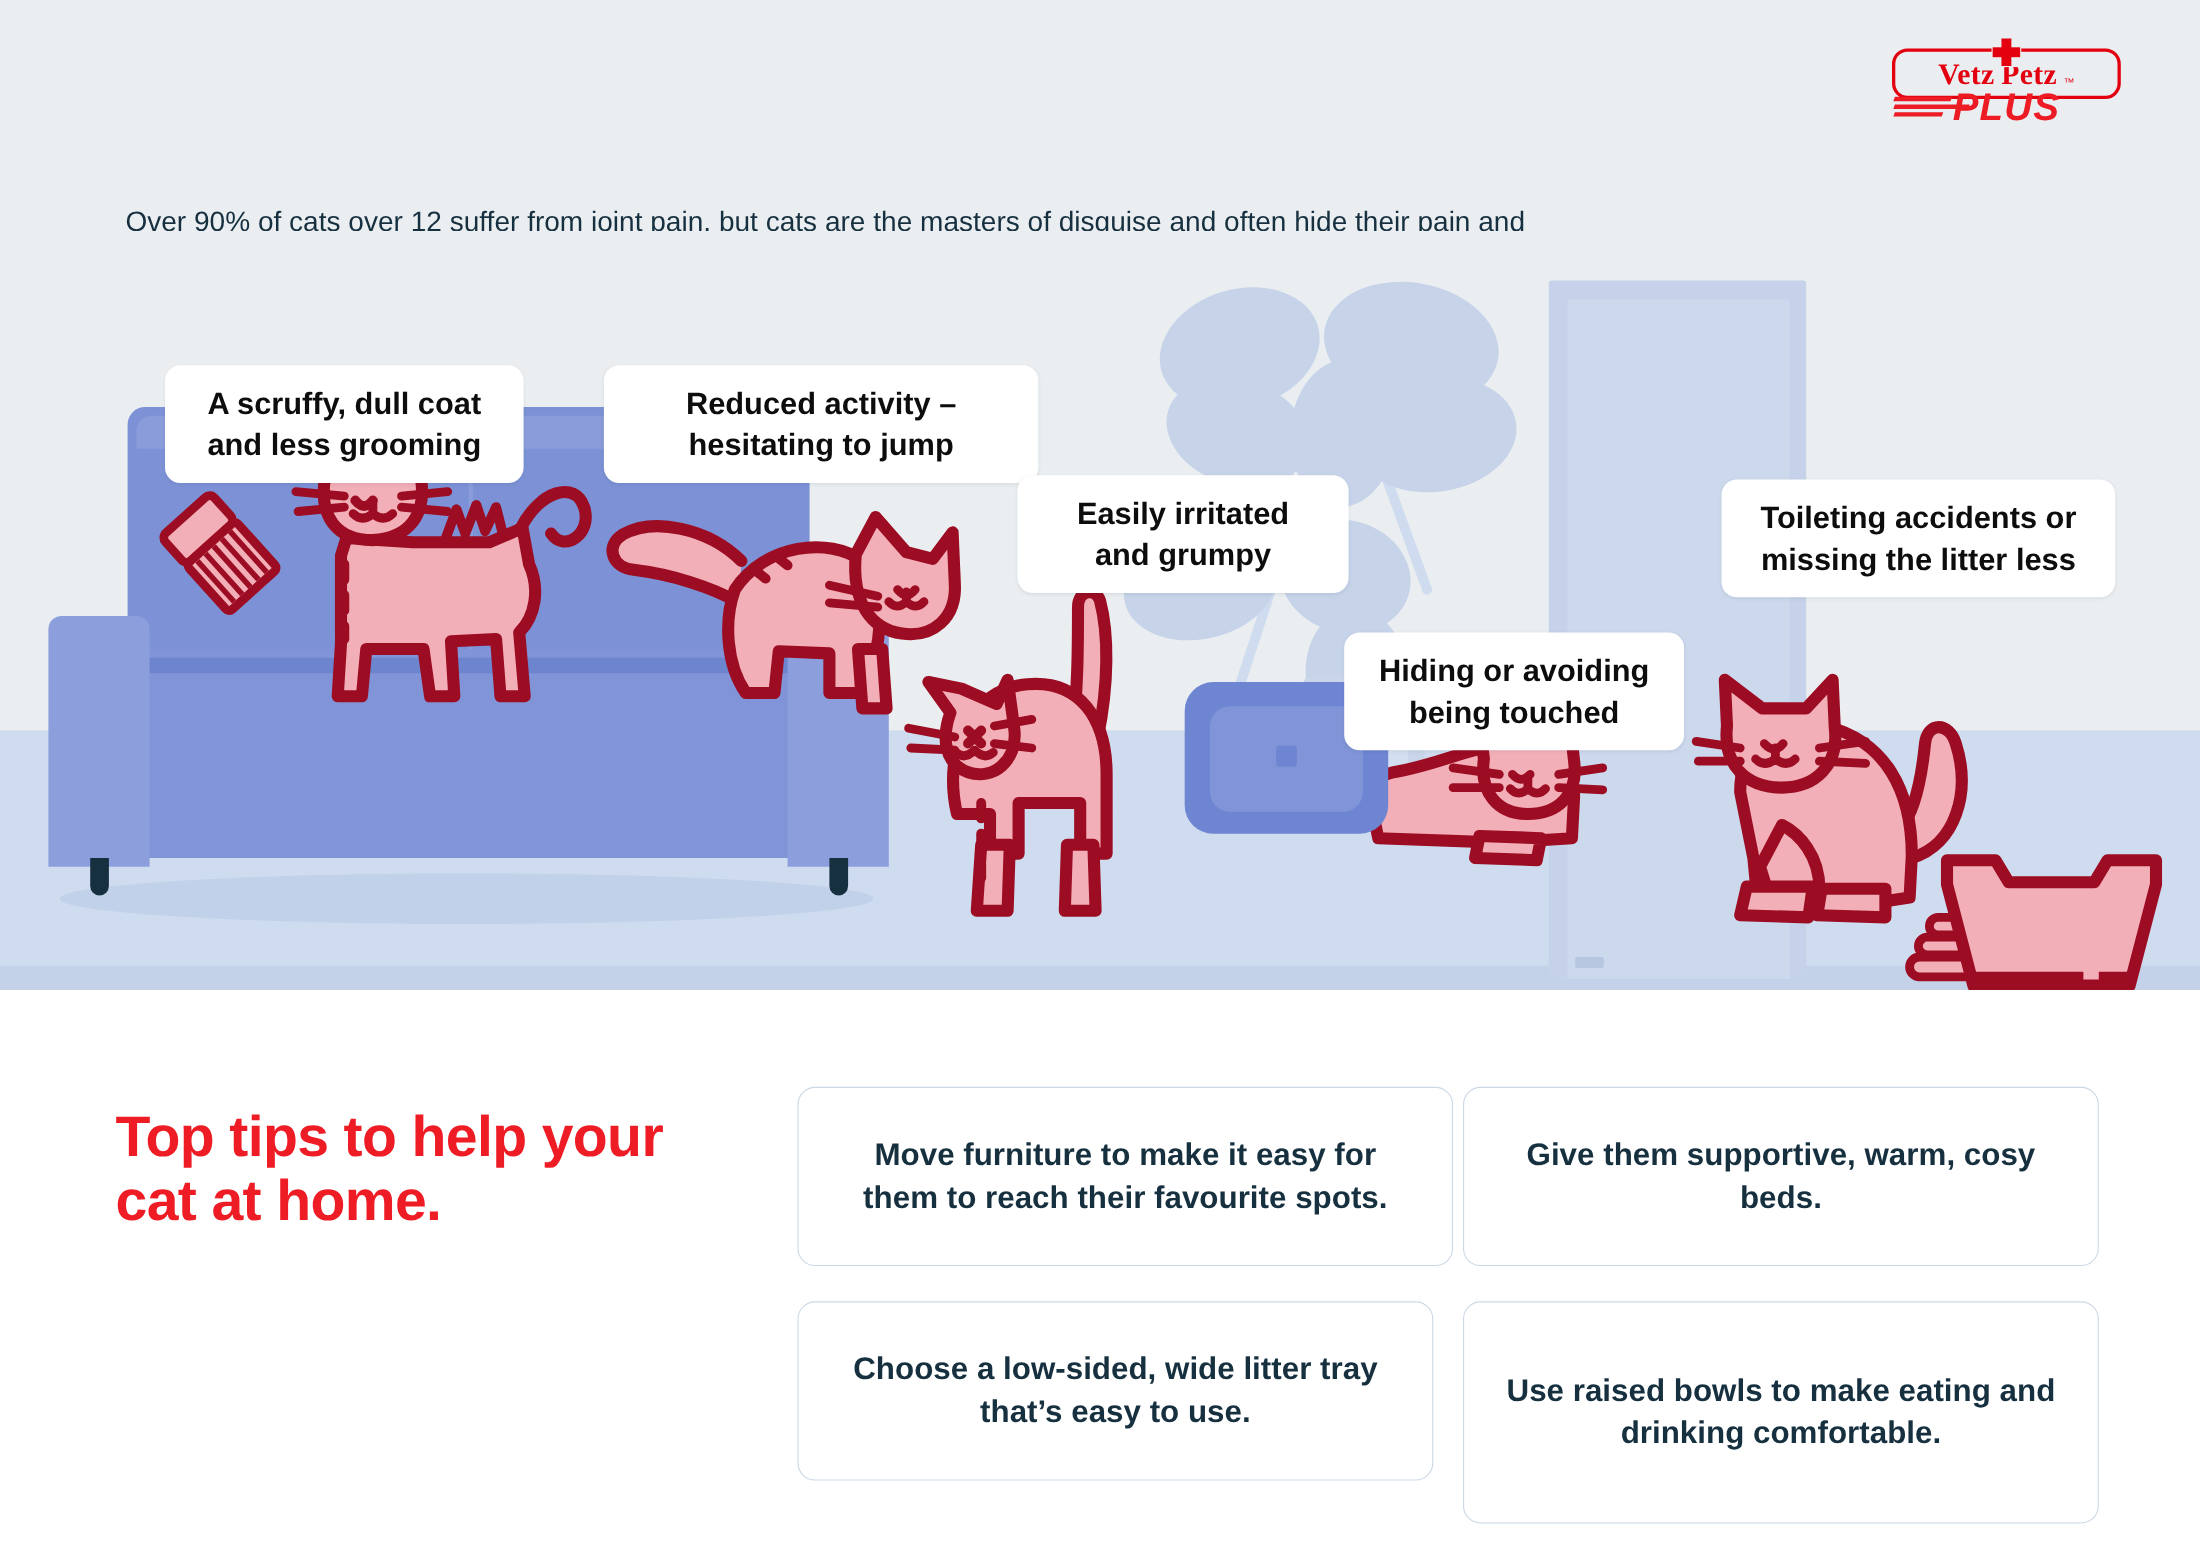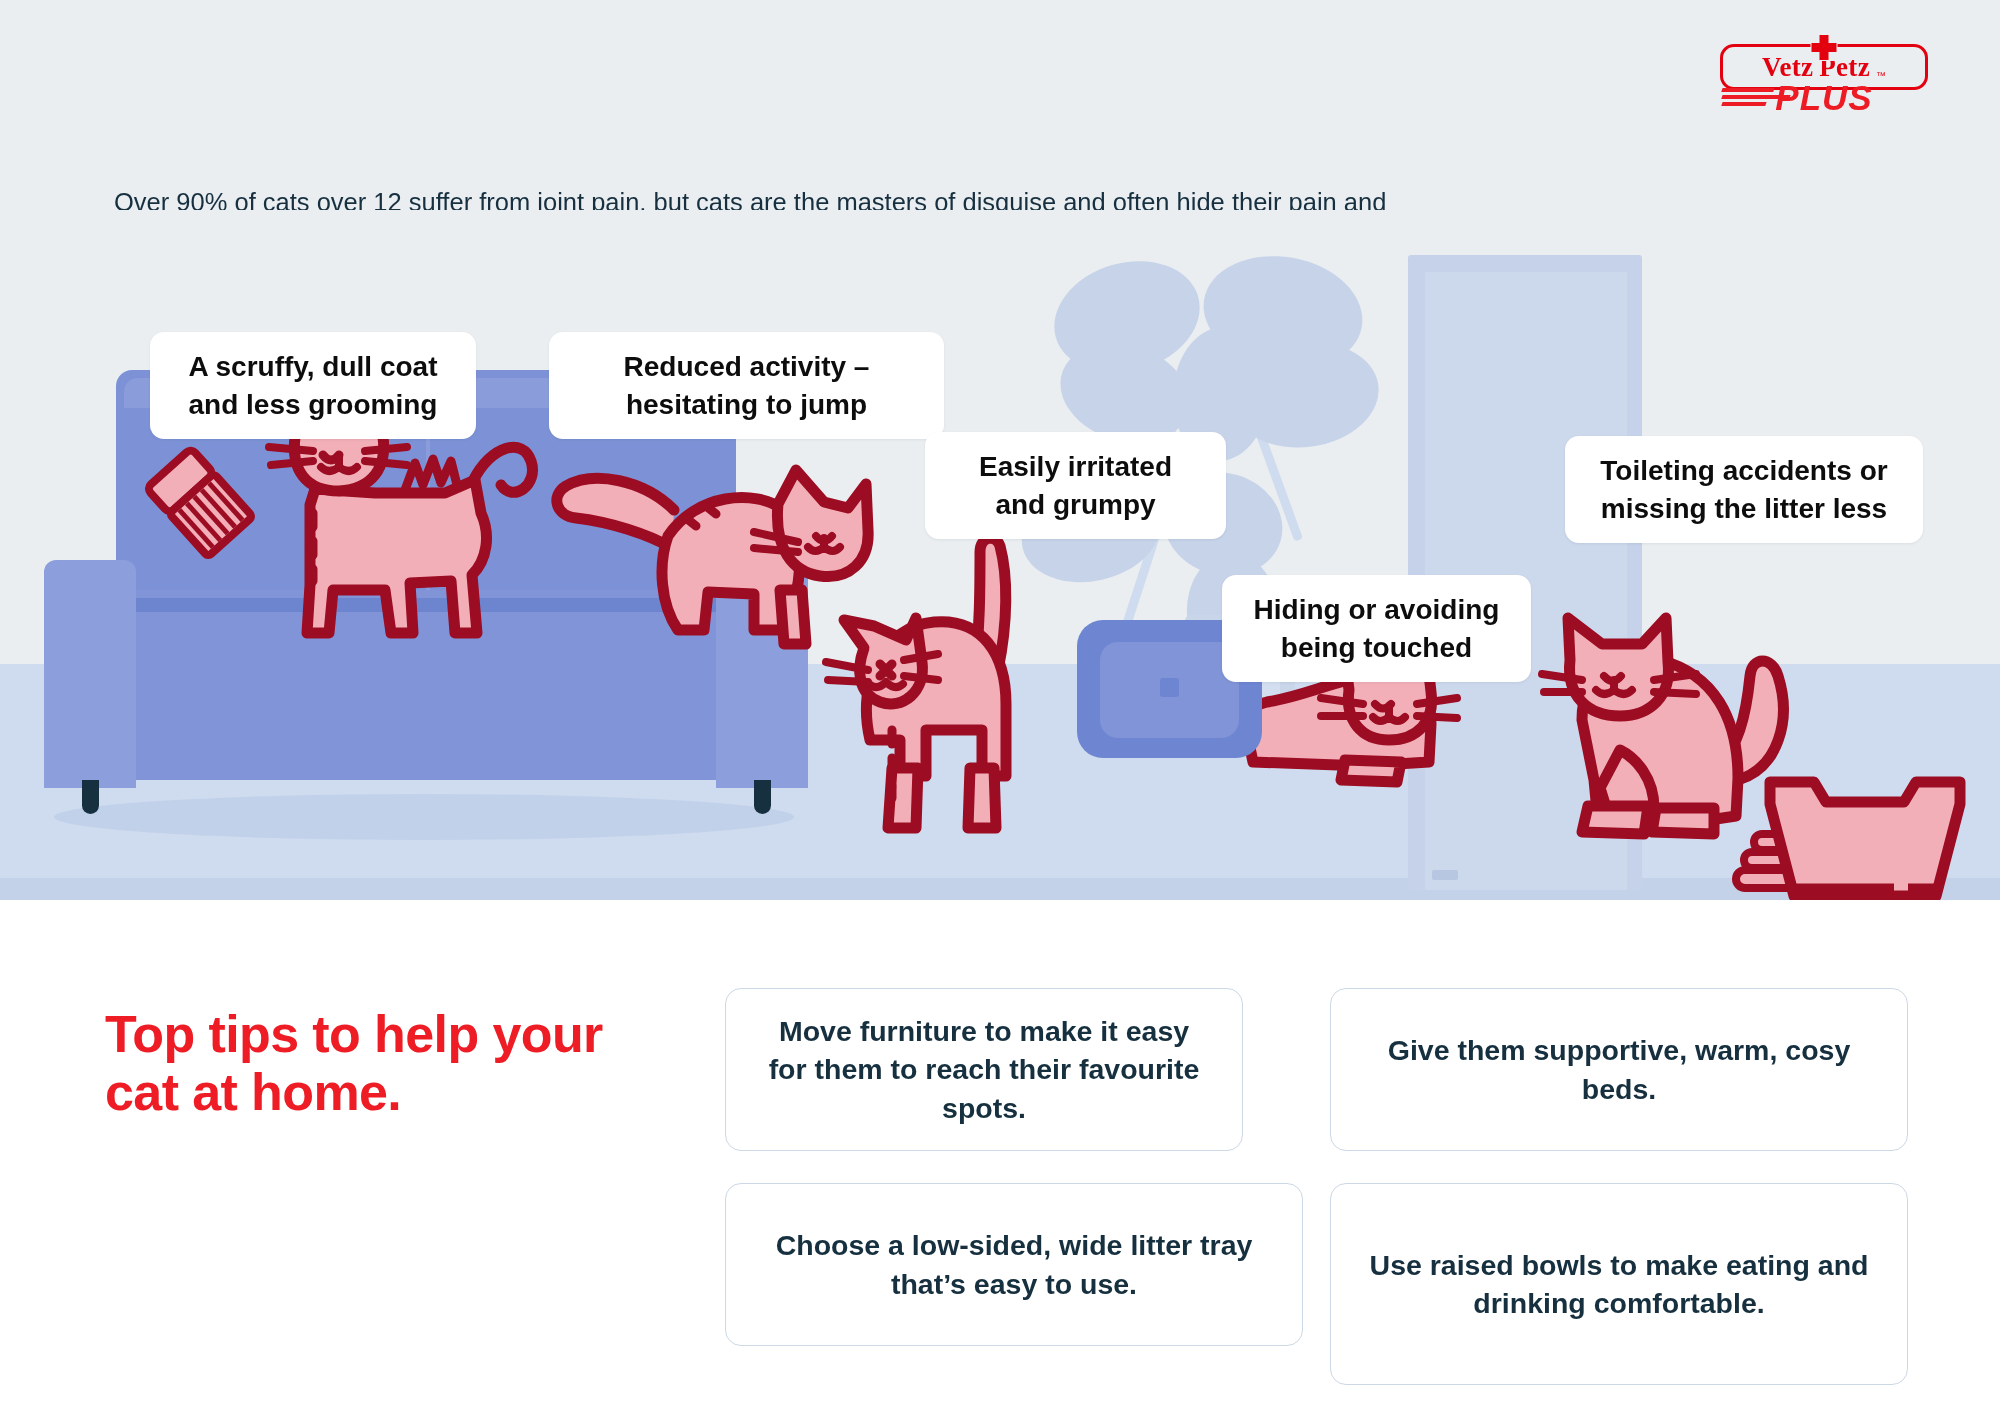--- a/index.html
+++ b/index.html
@@ -456,21 +456,21 @@
   </div>
 
   <div class="callout" style="left:1565px; top:436px; width:358px; height:107px;">
     <span>Toileting accidents or missing the litter less</span>
   </div>
 
   <div class="bottom">
 
     <h2 class="tips-heading">Top tips to help your cat at home.</h2>
 
-    <div class="tip-card" style="left:725px; top:88px; width:518px; height:163px;">
+    <div class="tip-card" style="left:725px; top:88px; width:596px; height:163px;">
       <span>Move furniture to make it easy for them to reach their favourite spots.</span>
     </div>
 
     <div class="tip-card" style="left:1330px; top:88px; width:578px; height:163px;">
       <span>Give them supportive, warm, cosy beds.</span>
     </div>
 
     <div class="tip-card" style="left:725px; top:283px; width:578px; height:163px;">
       <span>Choose a low-sided, wide litter tray that’s easy to use.</span>
     </div>

